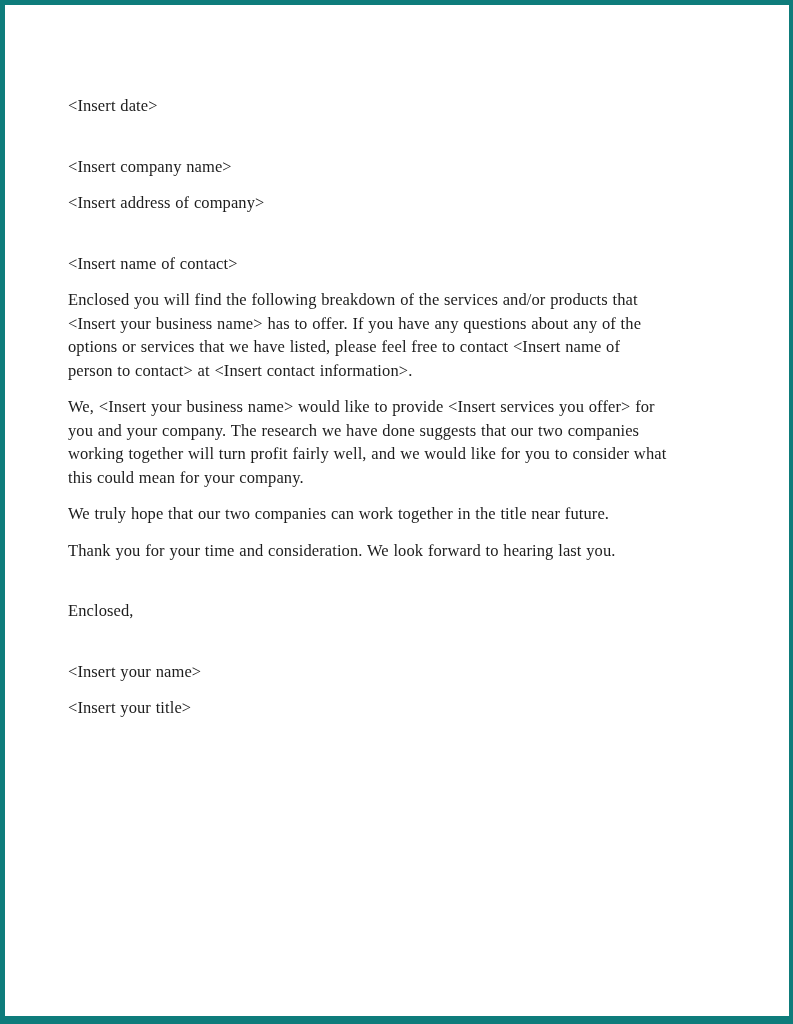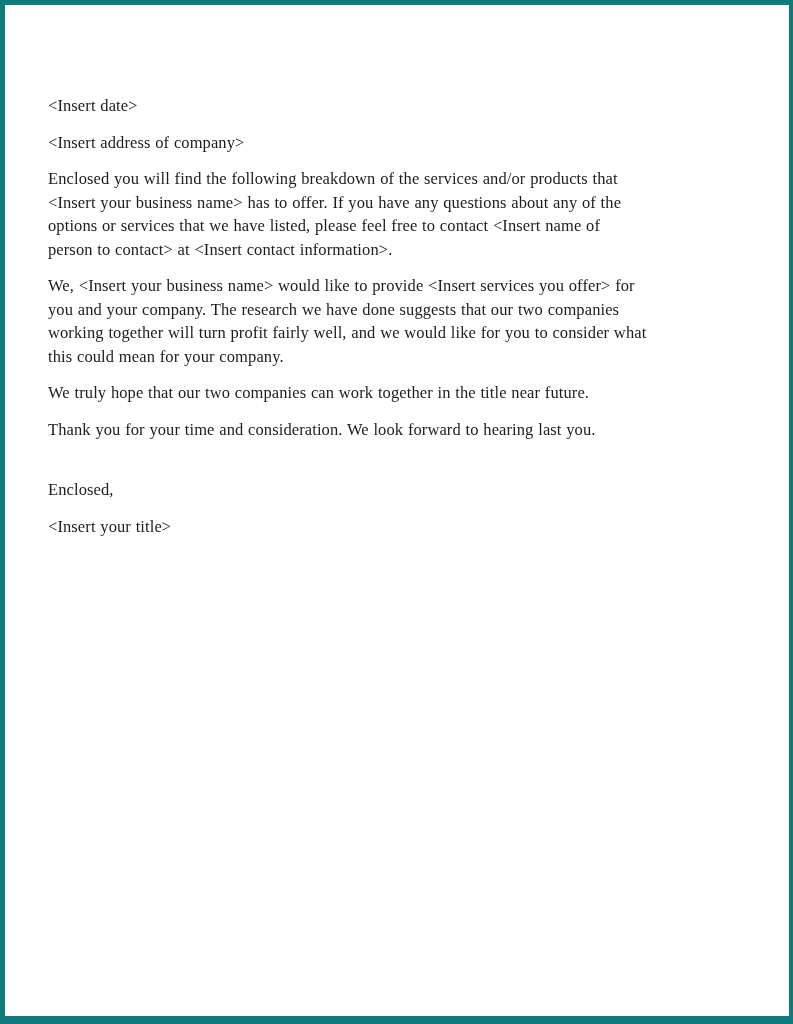--- a/index.html
+++ b/index.html
@@ -17,21 +17,21 @@
     background: #ffffff;
     border-style: solid;
     border-color: #0e7c7b;
     border-top-width: 5px;
     border-left-width: 5px;
     border-right-width: 4px;
     border-bottom-width: 8px;
     overflow: hidden;
   }
   .content {
-    padding: 89px 88px 0 43px;
+    padding: 89px 88px 0 63px;
     color: #1c1c1c;
   }
   .content p {
     font-size: 16.5px;
     line-height: 23.5px;
     margin: 0 0 13px 0;
     max-width: 600px;
     letter-spacing: 0.1px;
     word-spacing: 0.5px;
   }
@@ -40,34 +40,37 @@
   }
 </style>
 </head>
 <body>
 
 <div class="page">
   <div class="content">
 
     <p>&lt;Insert date&gt;</p>
 
+    <p class="gap">&lt;Insert company name&gt;</p>
 
     <p>&lt;Insert address of company&gt;</p>
 
+    <p class="gap">&lt;Insert name of contact&gt;</p>
 
 
 
     <p>Enclosed you will find the following breakdown of the services and/or products that &lt;Insert your business name&gt; has to offer. If you have any questions about any of the options or services that we have listed, please feel free to contact &lt;Insert name of person to contact&gt; at &lt;Insert contact information&gt;.</p>
 
     <p>We, &lt;Insert your business name&gt; would like to provide &lt;Insert services you offer&gt; for you and your company. The research we have done suggests that our two companies working together will turn profit fairly well, and we would like for you to consider what this could mean for your company.</p>
 
     <p>We truly hope that our two companies can work together in the title near future.</p>
 
     <p>Thank you for your time and consideration. We look forward to hearing last you.</p>
 
     <p class="gap">Enclosed,</p>
 
+    <p class="gap">&lt;Insert your name&gt;</p>
 
     <p>&lt;Insert your title&gt;</p>
 
 
   </div>
 </div>
 
 </body></html>

